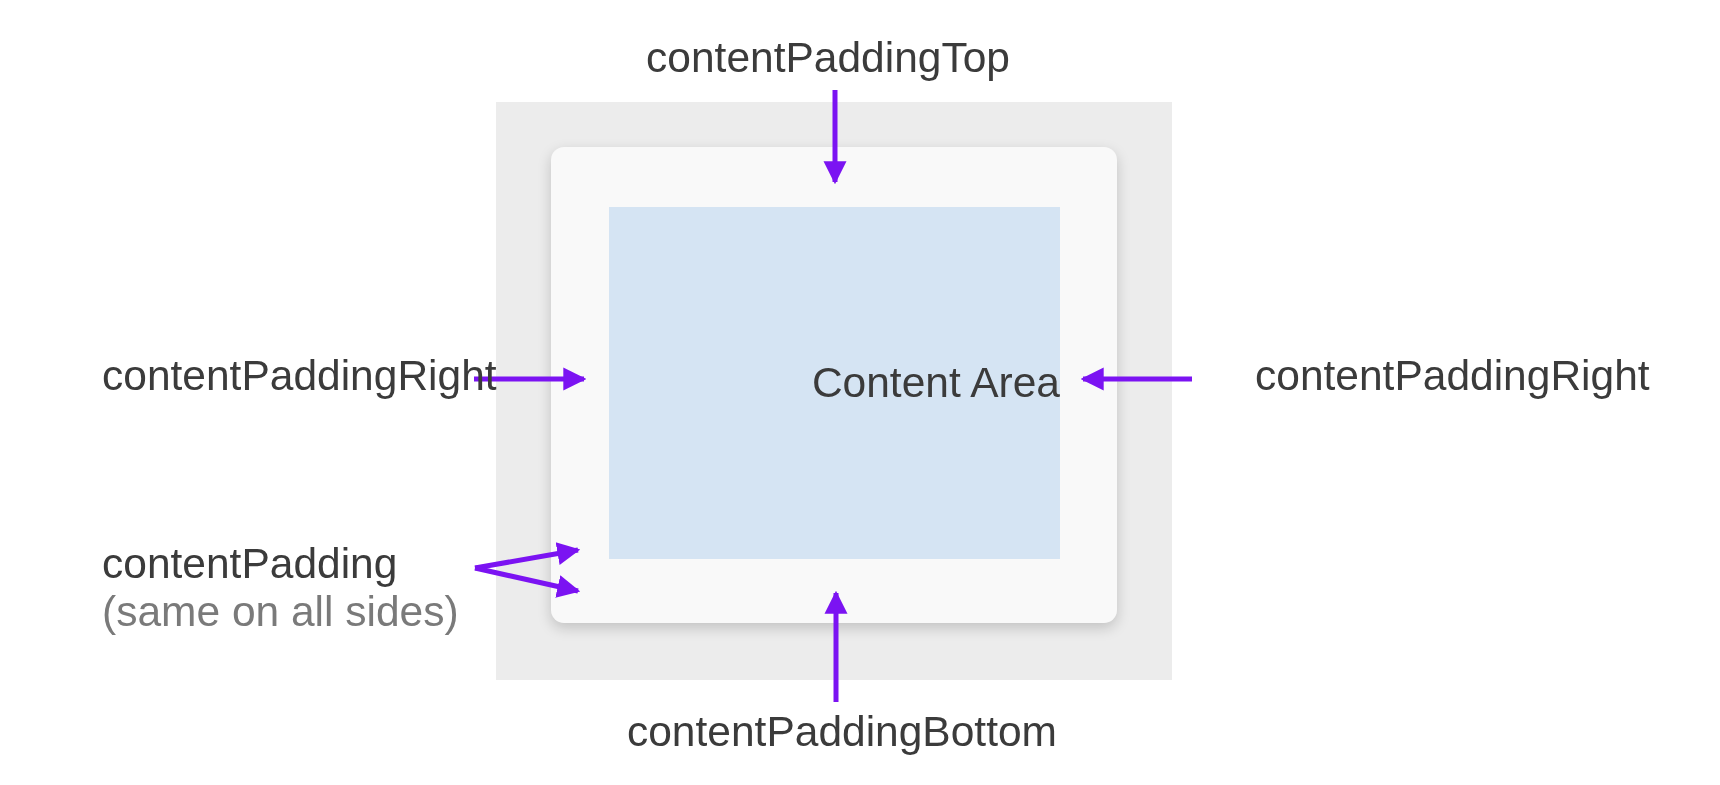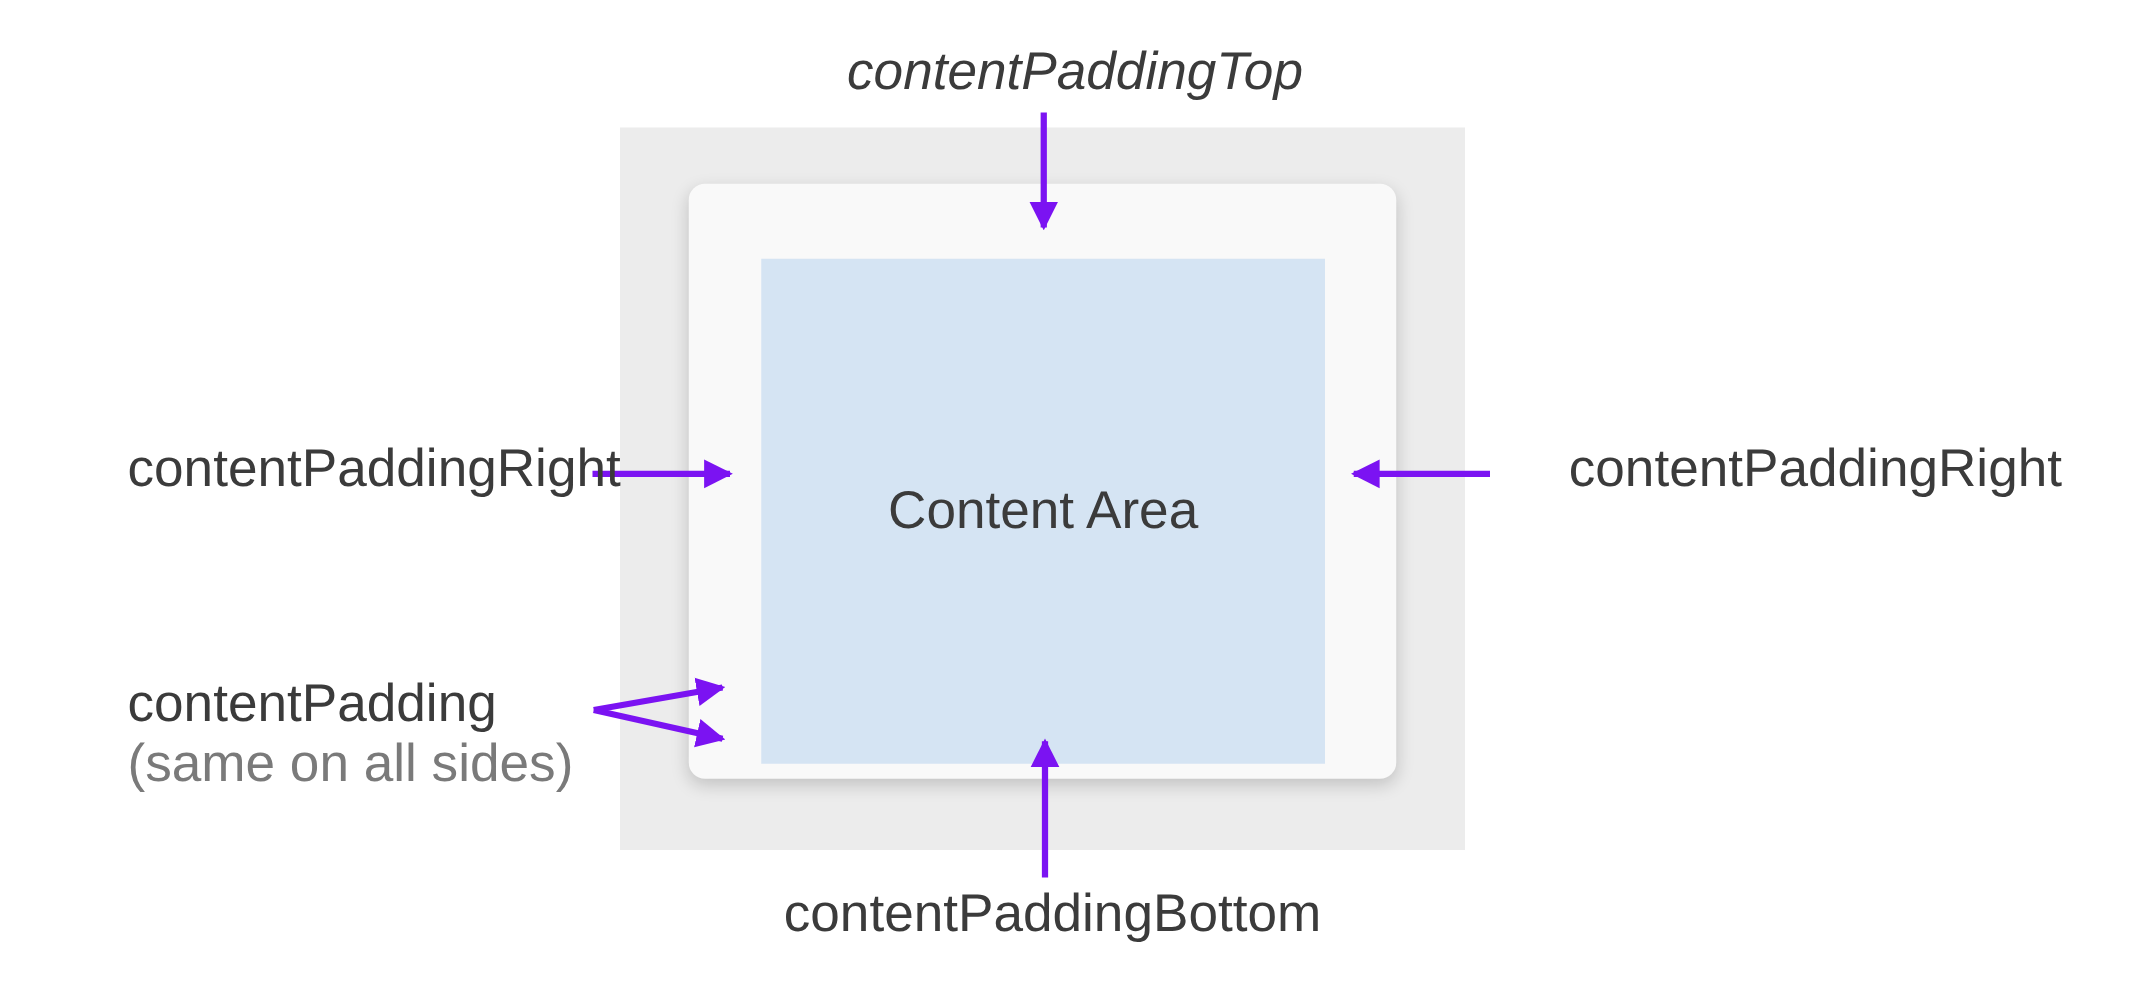--- a/index.html
+++ b/index.html
@@ -25,33 +25,33 @@
     position:absolute;left:496px;top:102px;width:676px;height:578px;
     background:var(--outer-background);
   }
   .card{
     position:absolute;left:551px;top:147px;width:566px;height:476px;
     background:var(--card-background);
     border-radius:13px;
     box-shadow:0 5px 14px rgba(0,0,0,0.18);
   }
   .content-area{
-    position:absolute;left:609px;top:207px;width:451px;height:404px;
+    position:absolute;left:609px;top:207px;width:451px;height:352px;
     background:var(--content-area-background);
-    display:flex;align-items:center;justify-content:center;
+    display:flex;align-items:center;justify-content:flex-end;
   }
   .label{
     position:absolute;
     font-size:42.5px;
     line-height:49px;
     color:var(--label-text);
     white-space:nowrap;
   }
   .content-label{font-size:42.5px;color:var(--label-text);}
-  .label-top{left:860px;top:33px;transform:translateX(-50%);font-style:italic;}
+  .label-top{left:828px;top:33px;transform:translateX(-50%);}
   .label-left{left:102px;top:351px;width:368px;text-align:right;}
   .label-right{left:1255px;top:351px;}
   .label-bottom{left:842px;top:707px;transform:translateX(-50%);}
   .label-uniform{left:102px;top:540px;line-height:48px;text-align:left;}
   .label-uniform .note{color:var(--note-text);}
   .arrows{
     position:absolute;left:0;top:0;width:1720px;height:785px;
     pointer-events:none;
   }
   .arrow-line{

